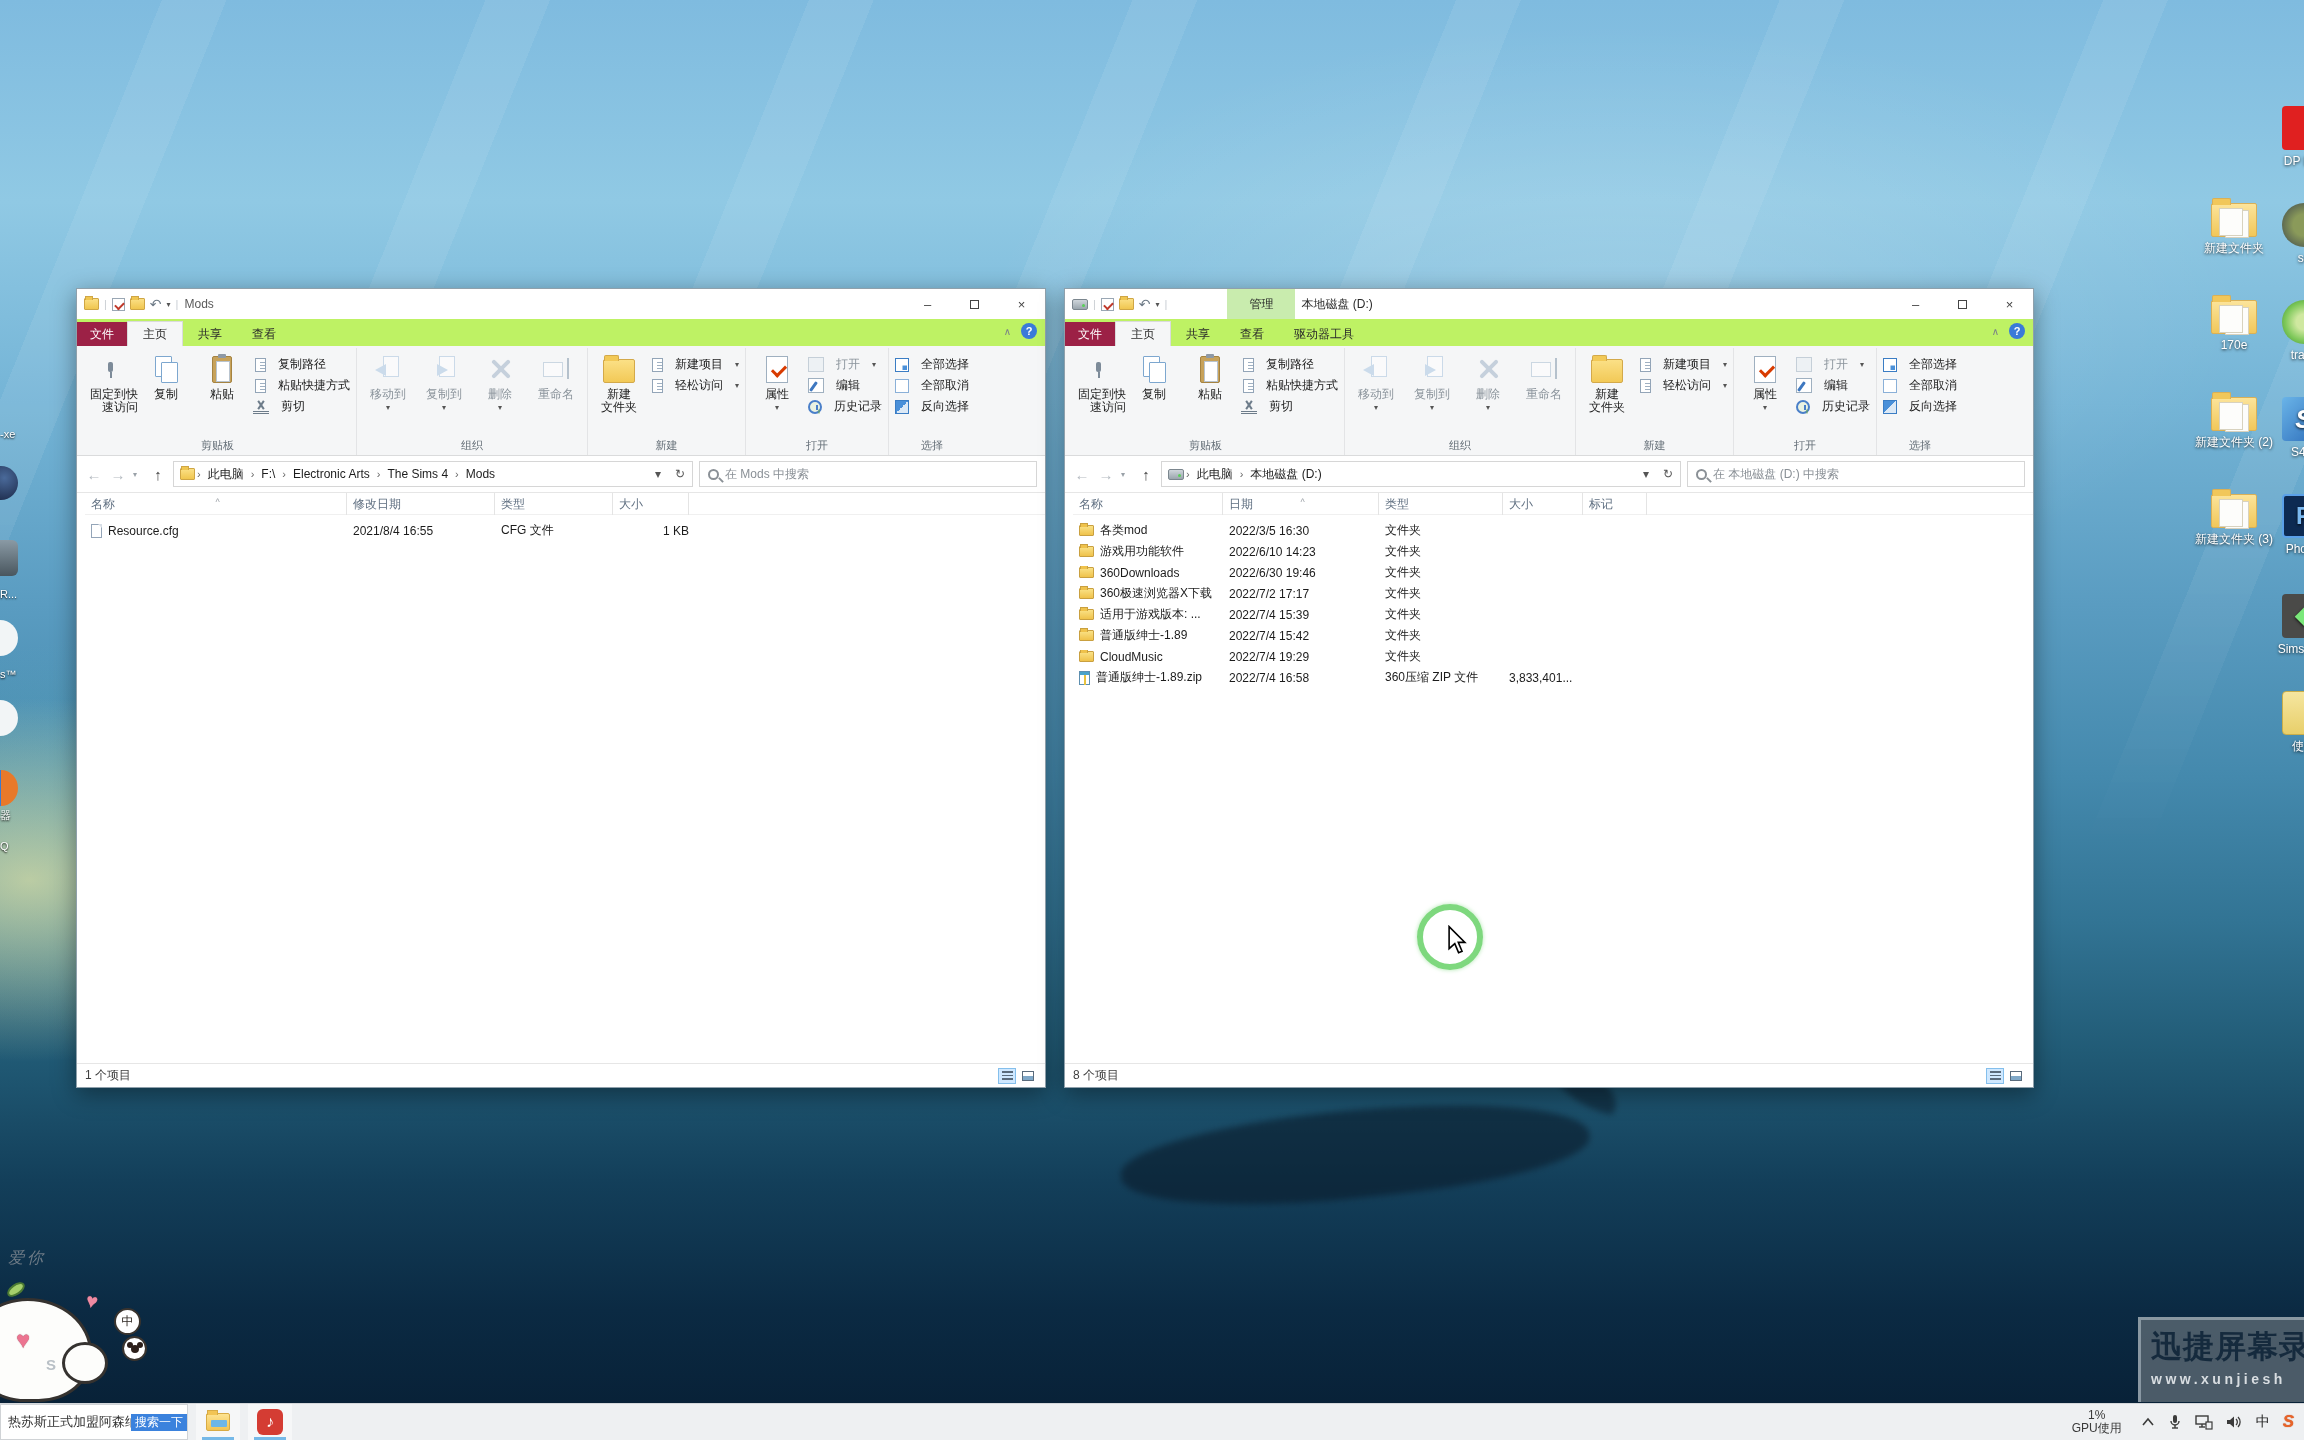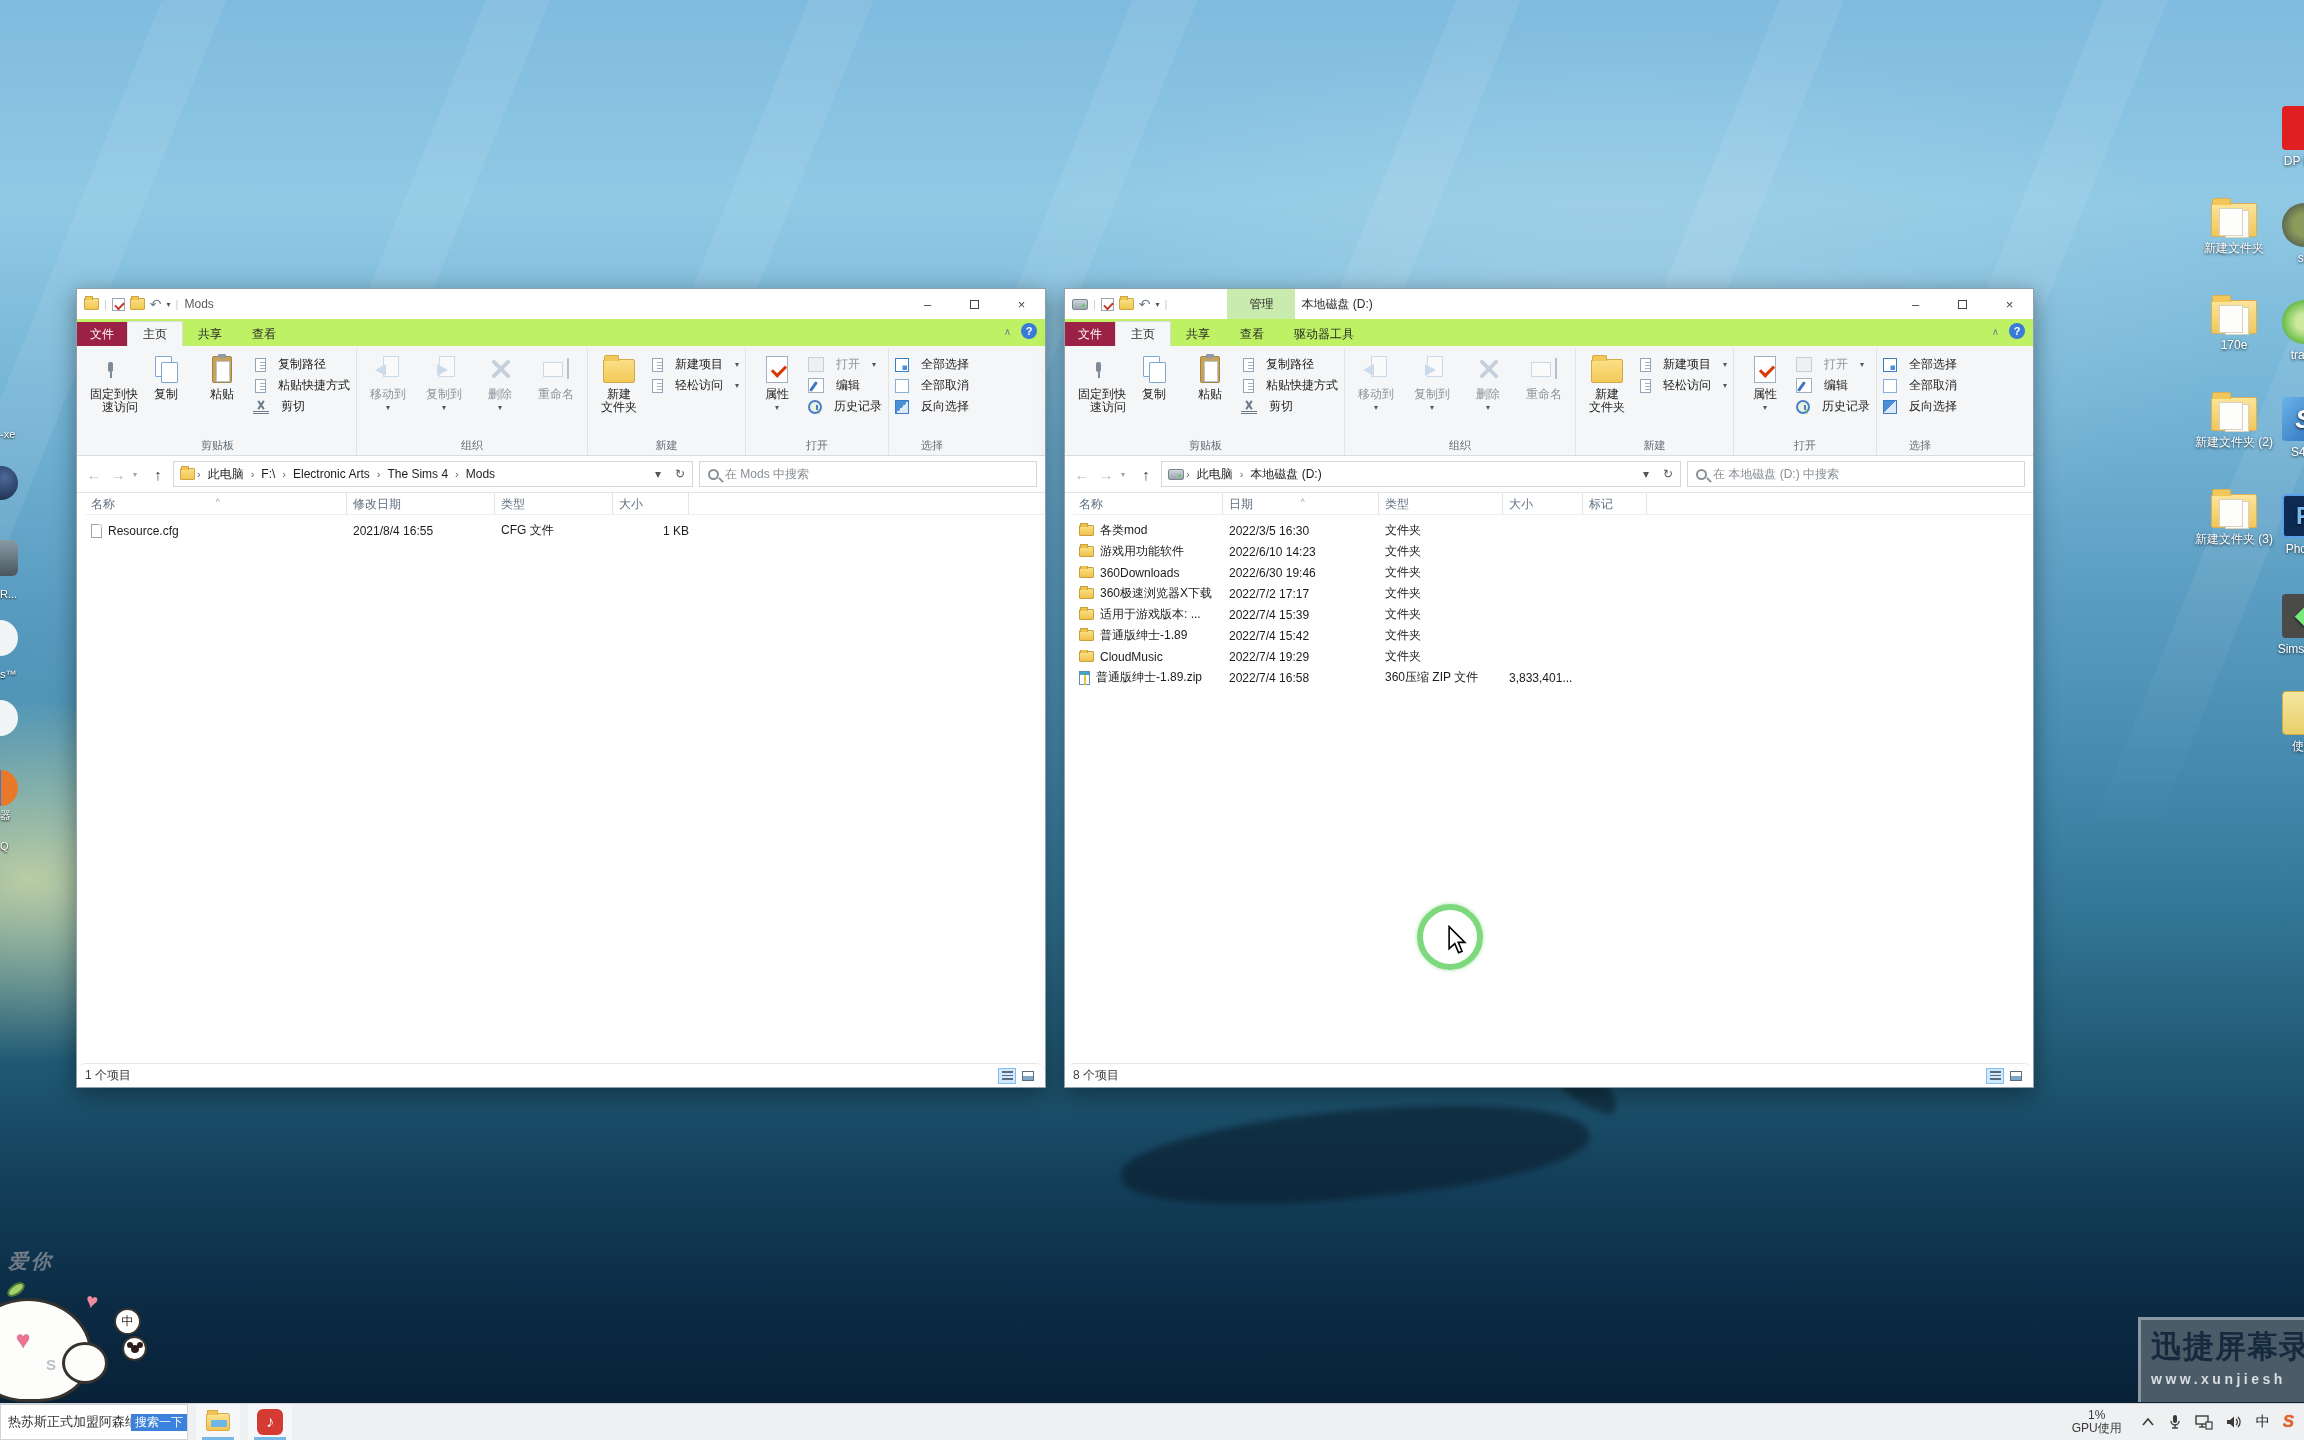--- a/index.html
+++ b/index.html
@@ -123,42 +123,42 @@
   .cell { padding-left:6px; white-space:nowrap; overflow:hidden; }
   .cname { display:flex; align-items:center; gap:6px; }
   .rfolder { width:15px; height:11px; background:linear-gradient(#fae287,#efc24b); border:1px solid #c9a040; border-radius:1px; position:relative; flex:0 0 auto; }
   .rfolder::before { content:""; position:absolute; left:0; top:-3px; width:6px; height:3px; background:#efc24b; border:1px solid #c9a040; border-bottom:none; }
   .rfile { width:11px; height:14px; background:#fff; border:1px solid #94a5b8; position:relative; flex:0 0 auto; }
   .rfile::after { content:""; position:absolute; right:-1px; top:-1px; border-style:solid; border-width:0 4px 4px 0; border-color:transparent #d7dee6 transparent transparent; }
   .rzip { width:11px; height:14px; background:#fff; border:1px solid #5d8fb0; position:relative; flex:0 0 auto; }
   .rzip::before { content:""; position:absolute; left:0; top:0; width:9px; height:3px; background:#4aa3c9; }
   .rzip::after { content:""; position:absolute; left:4px; top:3px; width:2px; height:10px; background:#e8c33f; }
 
-  .statusbar { height:24px; border-top:1px solid #e6e6e6; display:flex; align-items:center; padding:0 8px; color:#3f3f3f; flex:0 0 auto;border-radius:9px; }
+  .statusbar { height:24px; border-top:1px solid #e6e6e6; display:flex; align-items:center; padding:0 8px; color:#3f3f3f; flex:0 0 auto; }
   .viewbtns { margin-left:auto; display:flex; gap:3px; }
   .vb { width:18px; height:16px; border:1px solid transparent; display:flex; align-items:center; justify-content:center; }
   .vb.active { background:#cfe8ff; border-color:#84bfec; }
   .vb-list { width:11px; height:10px; background:repeating-linear-gradient(180deg,#5a6b7c 0 1.5px,transparent 1.5px 3.5px); }
   .vb-thumb { width:12px; height:10px; border:1px solid #5a6b7c; background:linear-gradient(180deg,#fff 55%,#7fa8c8 55%); }
 
   
   .dicon { position:absolute; width:78px; text-align:center; color:#fff; font-size:12px; text-shadow:0 1px 3px rgba(0,0,0,.85); line-height:14px; }
   .dfolder { width:46px; height:34px; margin:0 auto 4px; background:linear-gradient(#fce49a,#f1c75a); border:1px solid #d9b057; border-radius:2px; position:relative; }
   .dfolder::before { content:""; position:absolute; left:0; top:-6px; width:17px; height:6px; background:#f1c75a; border:1px solid #d9b057; border-bottom:none; border-radius:2px 2px 0 0; }
   .dfolder::after { content:""; position:absolute; left:7px; top:4px; width:22px; height:26px; background:#fdfdfb; border:1px solid #d8d2be; box-shadow:6px 2px 0 -1px #fdfdfb, 6px 2px 0 0 #d8d2be; }
   .dapp { width:44px; height:44px; margin:0 auto 4px; border-radius:4px; }
   .edge-sliver { position:absolute; border-radius:50%; }
 
   
   .click-ring { position:absolute; left:1417px; top:904px; width:66px; height:66px; border:6px solid #7ed87e; border-radius:50%; box-shadow:0 0 4px rgba(126,216,126,.6); }
   .cursor-svg { position:absolute; left:1446px; top:925px; }
 
   
   .pet { position:absolute; left:0; top:1246px; width:160px; height:156px; }
-  .love { position:absolute; left:8px; top:2px; color:#6e7b86; font-size:20px; font-weight:bold; font-style:italic; letter-spacing:3px; }
+  .love { position:absolute; left:8px; top:2px; color:#6e7b86; font-size:16px; font-weight:normal; font-style:italic; letter-spacing:3px; }
   .blob { position:absolute; left:-30px; top:52px; width:122px; height:104px; background:#fdfdfb; border:3px solid #35322f; border-radius:52% 58% 48% 50%; }
   .blob-arm { position:absolute; left:62px; top:96px; width:46px; height:42px; background:#fdfdfb; border:3px solid #35322f; border-radius:50%; }
   .leaf { position:absolute; left:6px; top:38px; width:20px; height:11px; background:#a5cf6b; border:2px solid #4c7a33; border-radius:50%; transform:rotate(-35deg); }
   .heart { position:absolute; font-size:20px; color:#ef8aa2; text-shadow:0 0 1px #8c4a5a; }
   .badge { position:absolute; background:#fff; border:2px solid #3a342e; border-radius:50%; display:flex; align-items:center; justify-content:center; color:#2c2620; }
   .mickey { width:8px; height:8px; border-radius:50%; background:#2c1f1a; box-shadow:-5px -4px 0 -1px #2c1f1a, 5px -4px 0 -1px #2c1f1a; }
   .pet-s { position:absolute; left:46px; top:110px; color:#b9c0c6; font-weight:bold; font-size:15px; }
 
   
   .watermark { position:absolute; left:2138px; top:1317px; width:190px; height:85px; background:rgba(84,99,110,.88); border-left:3px solid rgba(170,184,194,.65); border-top:3px solid rgba(170,184,194,.65); padding:6px 0 0 10px; }

